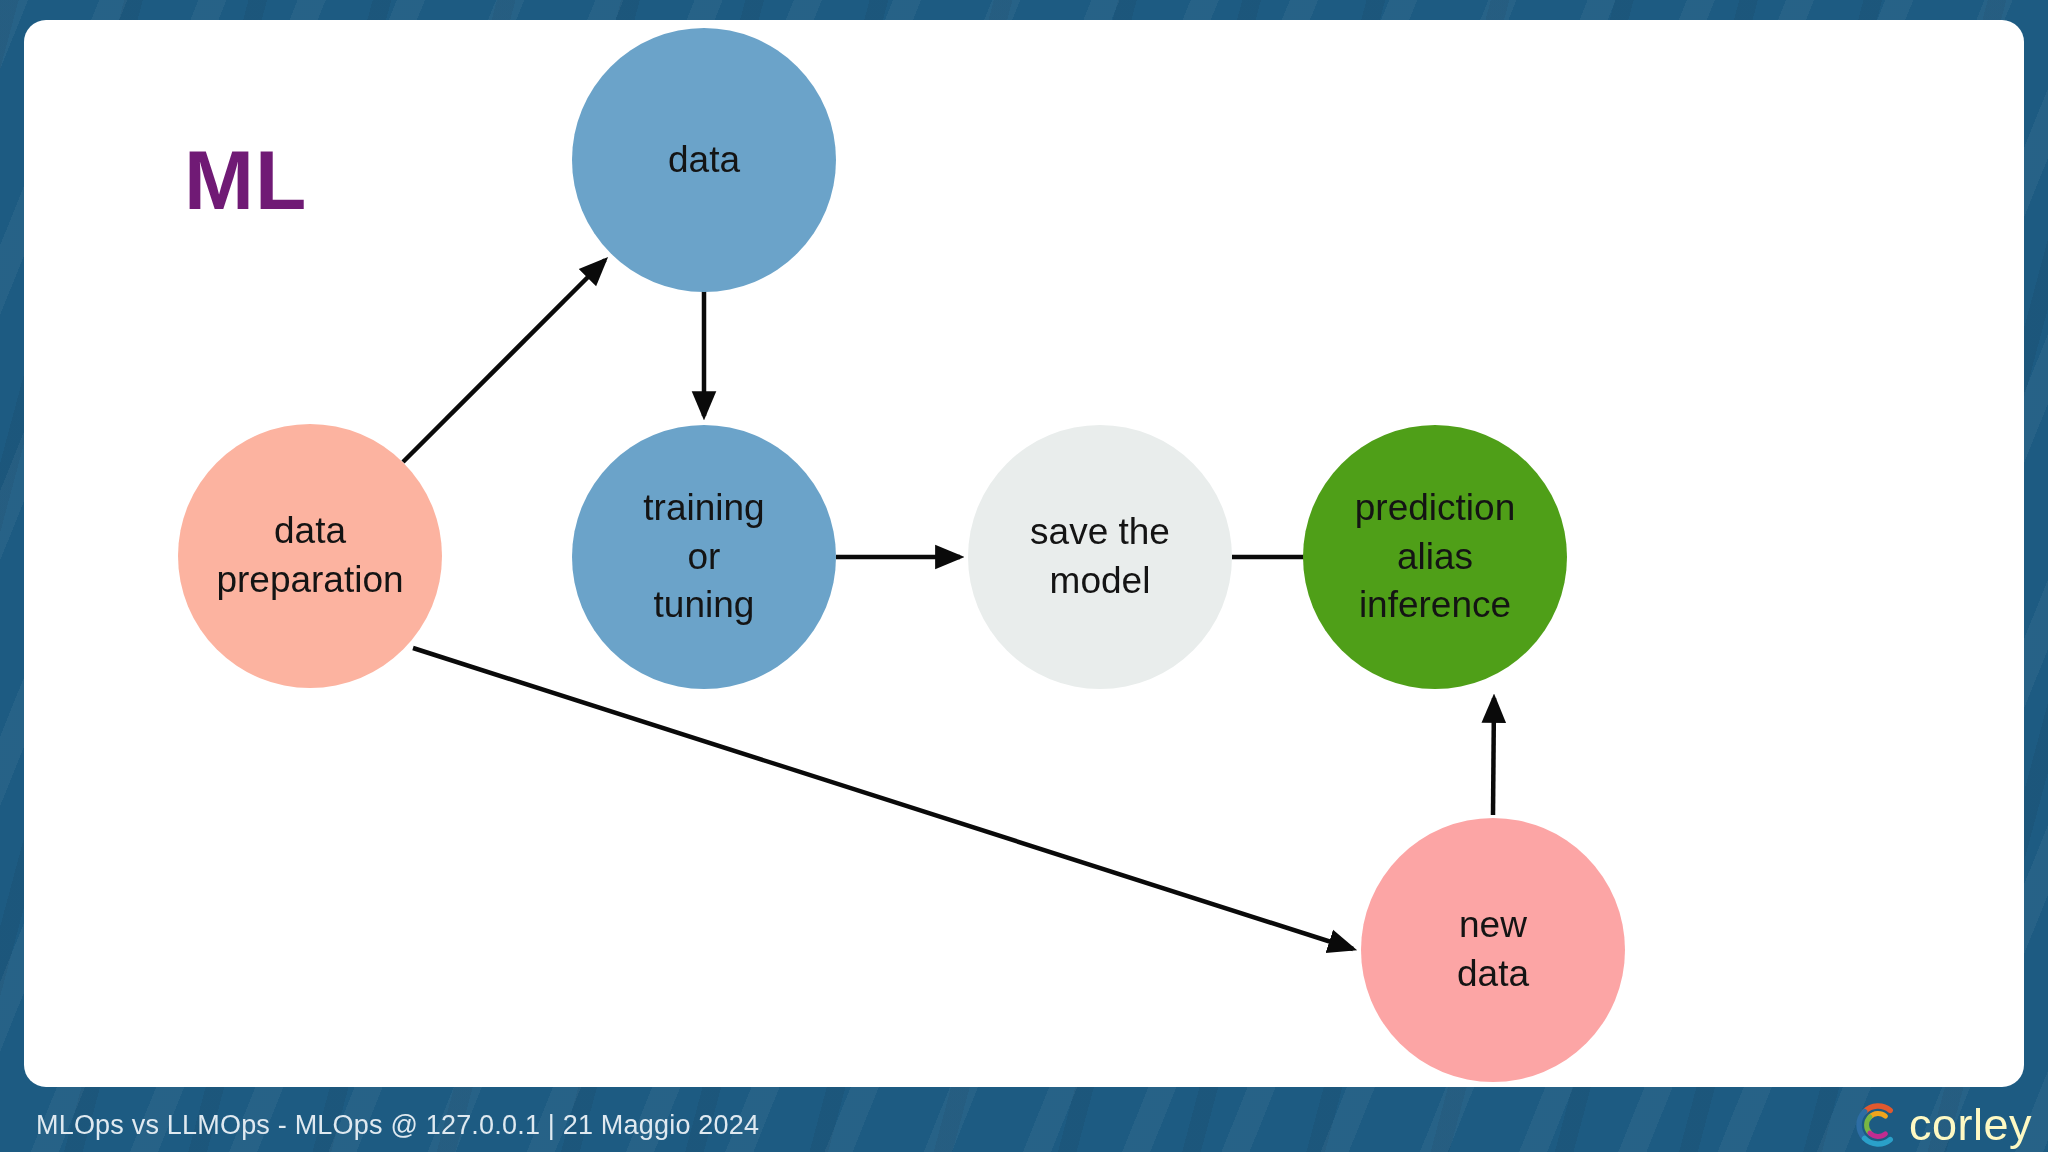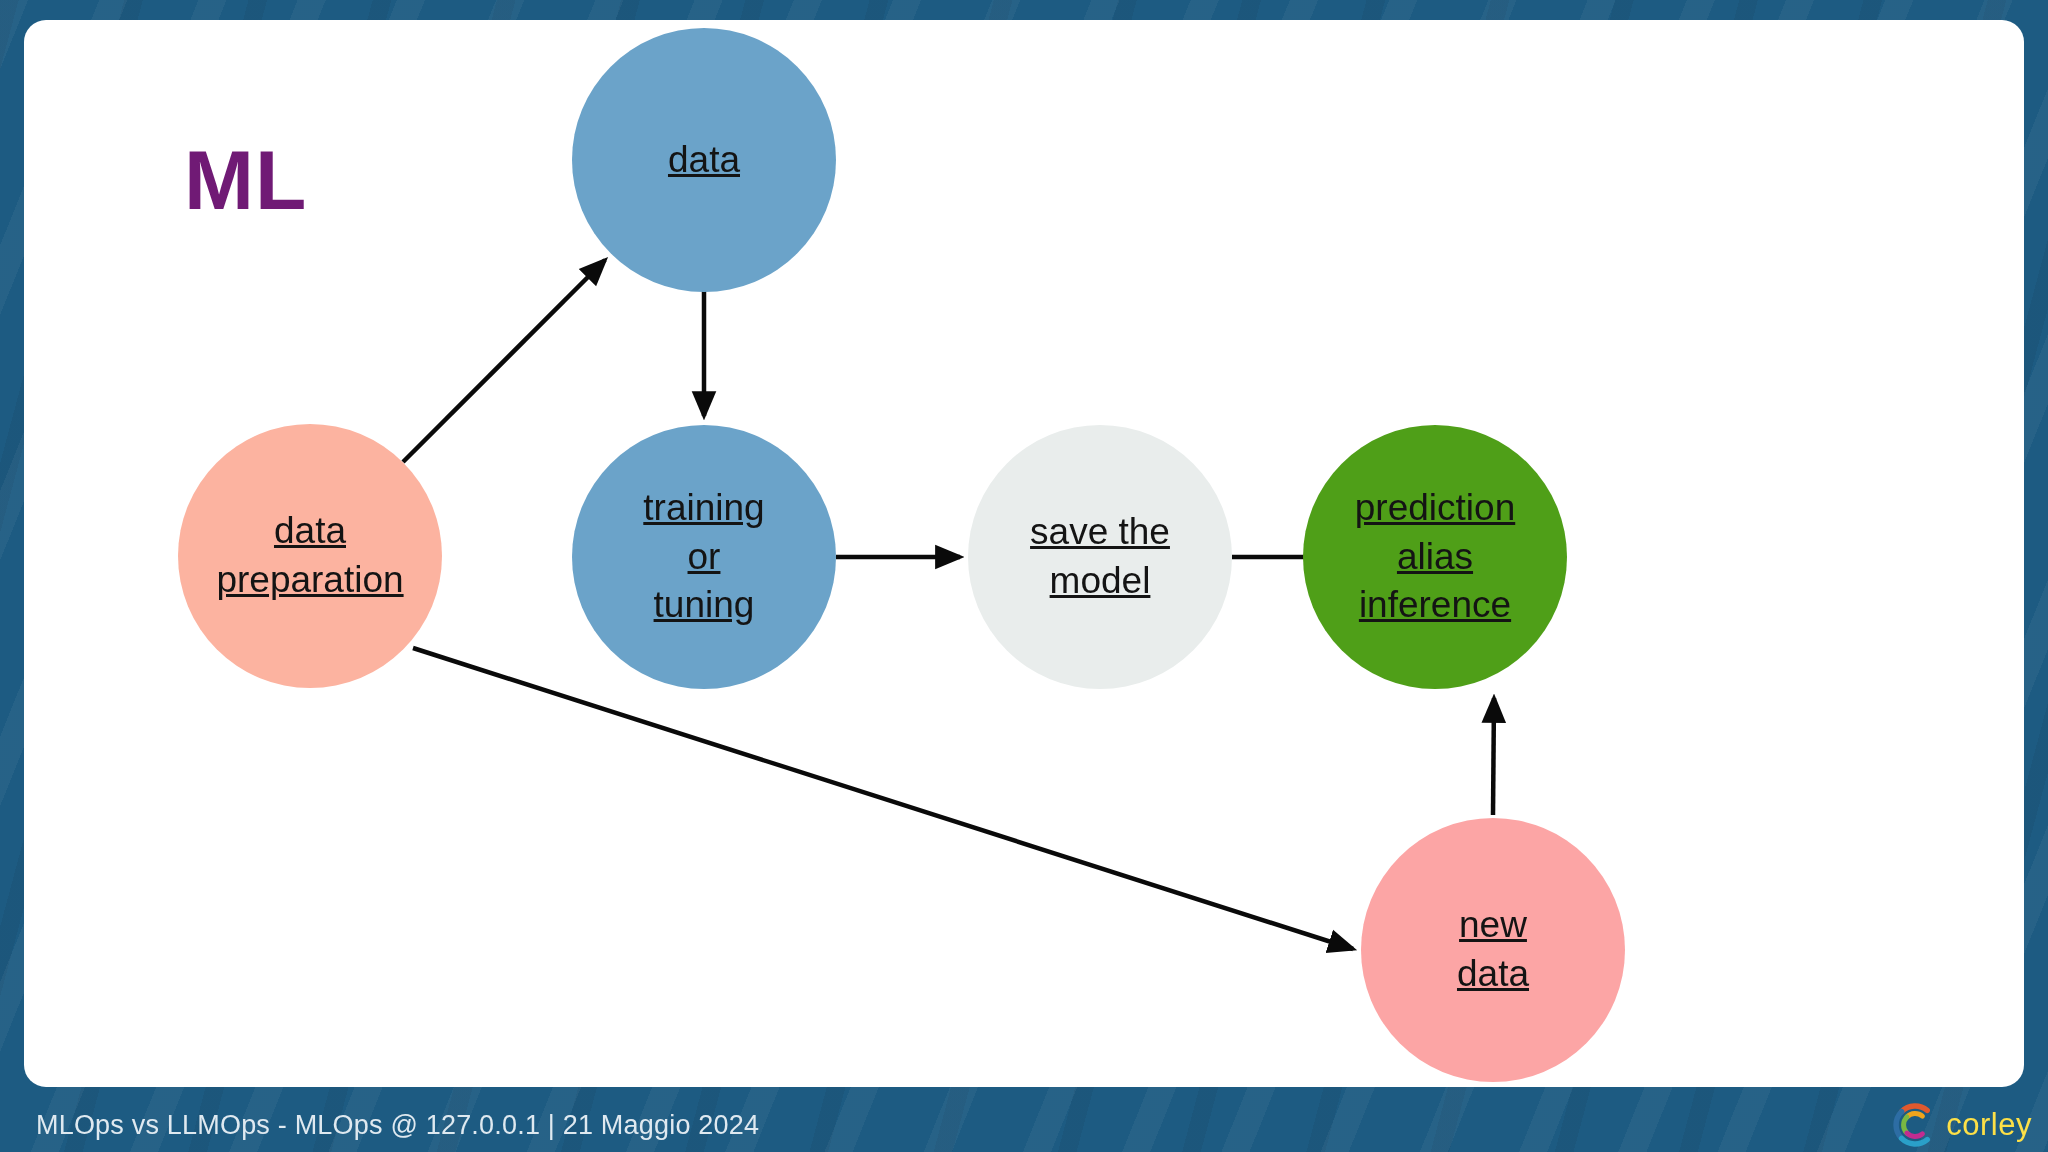--- a/index.html
+++ b/index.html
@@ -22,36 +22,35 @@
     position:absolute; left:160px; top:118px;
     font-size:84px; font-weight:bold; color:#701a75; line-height:1;
     letter-spacing:1px;
   }
   .arrows { position:absolute; left:0; top:0; width:2000px; height:1067px; }
   .node {
     position:absolute; width:264px; height:264px; border-radius:50%;
     display:flex; align-items:center; justify-content:center;
     text-align:center; font-size:37px; line-height:1.32; color:#141414;
     white-space:pre-line;
-    text-decoration:underline;
   }
   .node-data          { left:548px;  top:8px;   }
   .node-data-prep     { left:154px;  top:404px; }
   .node-training      { left:548px;  top:405px; }
   .node-save          { left:944px;  top:405px; }
   .node-prediction    { left:1279px; top:405px; }
   .node-new-data      { left:1337px; top:798px; }
   .footer {
     position:absolute; left:0; bottom:0; width:2048px; height:54px;
     display:flex; align-items:center; justify-content:space-between;
     padding:0 16px 0 36px; box-sizing:border-box;
   }
   .footer-text { font-size:27px; color:#dfe9f0; letter-spacing:0.2px; }
   .logo { display:flex; align-items:center; gap:7px; }
-  .logo-text { font-size:31px; color:#fde047; letter-spacing:0.5px; }
+  .logo-text { font-size:45px; color:#fef9c3; letter-spacing:0.5px; }
 </style>
 </head>
 <body>
 
 <div class="frame-texture"></div>
 
 <div class="slide">
 
   <div class="slide-title">ML</div>
 

